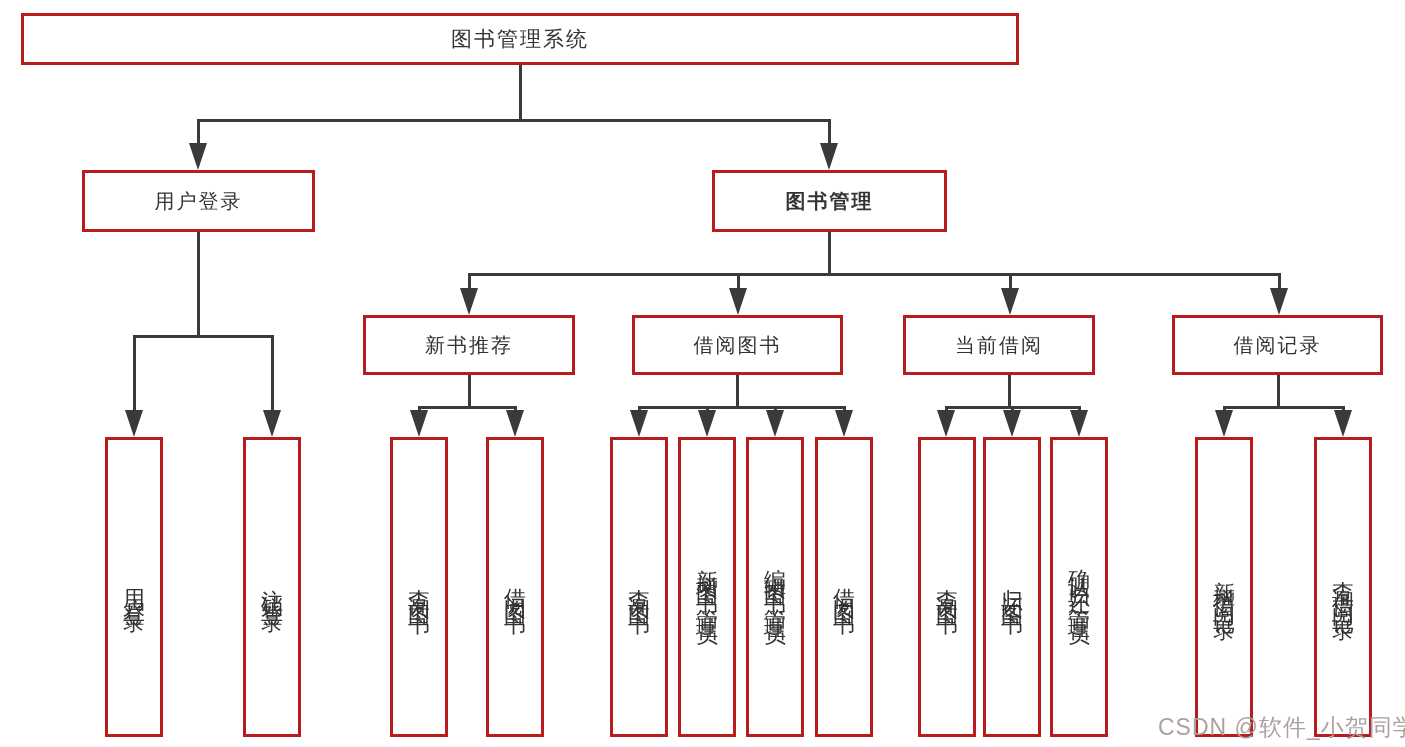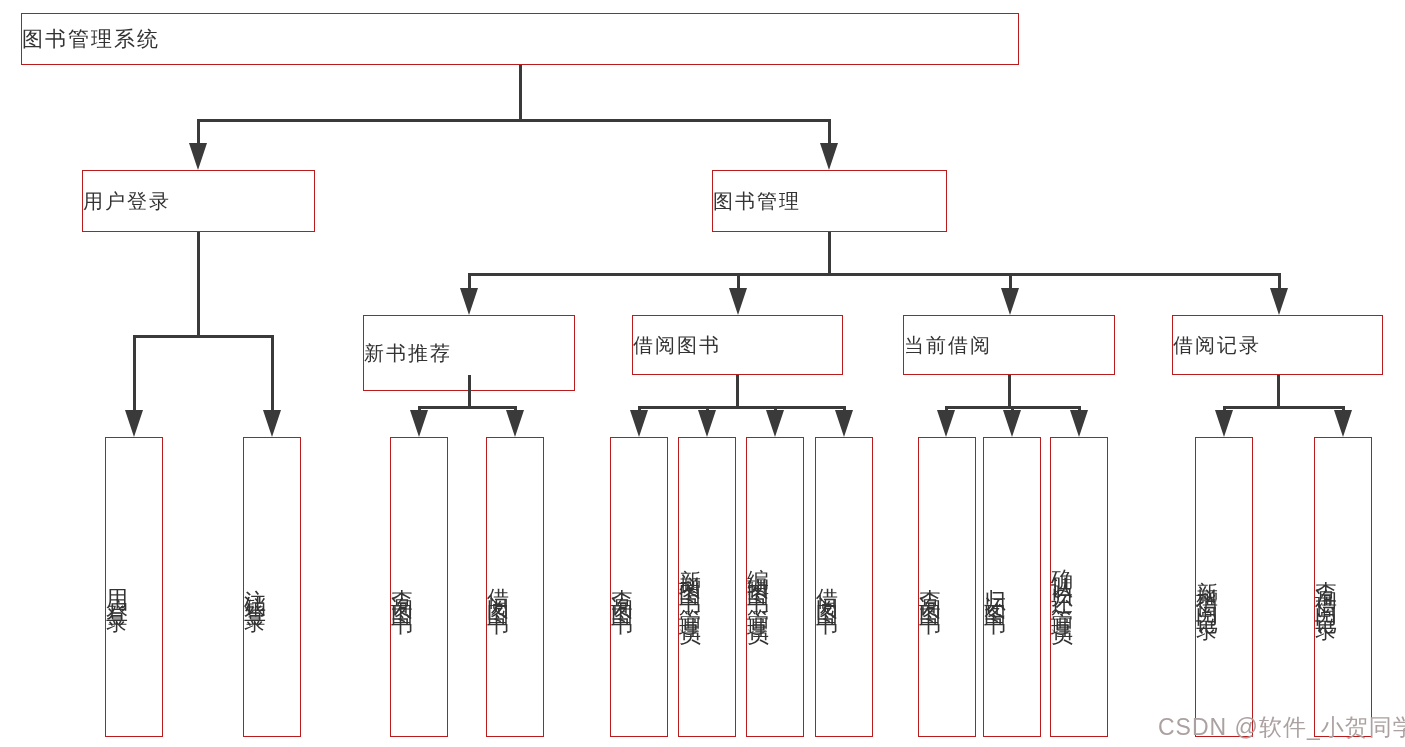--- a/index.html
+++ b/index.html
@@ -9,23 +9,24 @@
     height: 747px;
     background: #ffffff;
     overflow: hidden;
     font-family: "Liberation Sans", "DejaVu Sans", sans-serif;
     color: #333333;
   }
   .box {
     position: absolute;
     box-sizing: border-box;
     background: #ffffff;
-    border: 1px solid #b91c1c;
+    border: 3px solid #b91c1c;
     display: flex;
     align-items: center;
+    justify-content: center;
   }
   .hlabel {
     font-size: 20px;
     letter-spacing: 2px;
     color: #333333;
     white-space: nowrap;
   }
   .root-label { font-size: 21px; }
   .leaf { top: 437px; height: 300px; width: 58px; }
   .vlabel {
@@ -71,21 +72,21 @@
   <div class="line" style="left:519px; top:65px; width:3px; height:57px;"></div>
   <div class="line" style="left:197px; top:119px; width:634px; height:3px;"></div>
   <div class="line" style="left:197px; top:119px; width:3px; height:28px;"></div>
   <div class="arrow" style="left:189px; top:143px;"></div>
   <div class="line" style="left:828px; top:119px; width:3px; height:28px;"></div>
   <div class="arrow" style="left:820px; top:143px;"></div>
 
   <div class="box" style="left:82px; top:170px; width:233px; height:62px;">
     <span class="hlabel">用户登录</span>
   </div>
-  <div class="box" style="left:712px; top:170px; width:235px; height:62px;">
+  <div class="box" style="left:712px; top:170px; width:235px; height:62px;font-weight:bold;">
     <span class="hlabel">图书管理</span>
   </div>
 
   <div class="line" style="left:197px; top:232px; width:3px; height:106px;"></div>
   <div class="line" style="left:133px; top:335px; width:141px; height:3px;"></div>
   <div class="line" style="left:133px; top:335px; width:3px; height:80px;"></div>
   <div class="arrow" style="left:125px; top:410px;"></div>
   <div class="line" style="left:271px; top:335px; width:3px; height:80px;"></div>
   <div class="arrow" style="left:263px; top:410px;"></div>
 
@@ -93,27 +94,27 @@
   <div class="line" style="left:468px; top:273px; width:813px; height:3px;"></div>
   <div class="line" style="left:468px; top:273px; width:3px; height:20px;"></div>
   <div class="arrow" style="left:460px; top:288px;"></div>
   <div class="line" style="left:737px; top:273px; width:3px; height:20px;"></div>
   <div class="arrow" style="left:729px; top:288px;"></div>
   <div class="line" style="left:1009px; top:273px; width:3px; height:20px;"></div>
   <div class="arrow" style="left:1001px; top:288px;"></div>
   <div class="line" style="left:1278px; top:273px; width:3px; height:20px;"></div>
   <div class="arrow" style="left:1270px; top:288px;"></div>
 
-  <div class="box" style="left:363px; top:315px; width:212px; height:76px;">
+  <div class="box" style="left:363px; top:315px; width:212px; height:60px;">
     <span class="hlabel">新书推荐</span>
   </div>
   <div class="box" style="left:632px; top:315px; width:211px; height:60px;">
     <span class="hlabel">借阅图书</span>
   </div>
-  <div class="box" style="left:903px; top:315px; width:212px; height:60px;">
+  <div class="box" style="left:903px; top:315px; width:192px; height:60px;">
     <span class="hlabel">当前借阅</span>
   </div>
   <div class="box" style="left:1172px; top:315px; width:211px; height:60px;">
     <span class="hlabel">借阅记录</span>
   </div>
 
   <div class="line" style="left:468px; top:375px; width:3px; height:34px;"></div>
   <div class="line" style="left:418px; top:406px; width:99px; height:3px;"></div>
   <div class="line" style="left:418px; top:406px; width:3px; height:10px;"></div>
   <div class="arrow" style="left:410px; top:410px;"></div>

